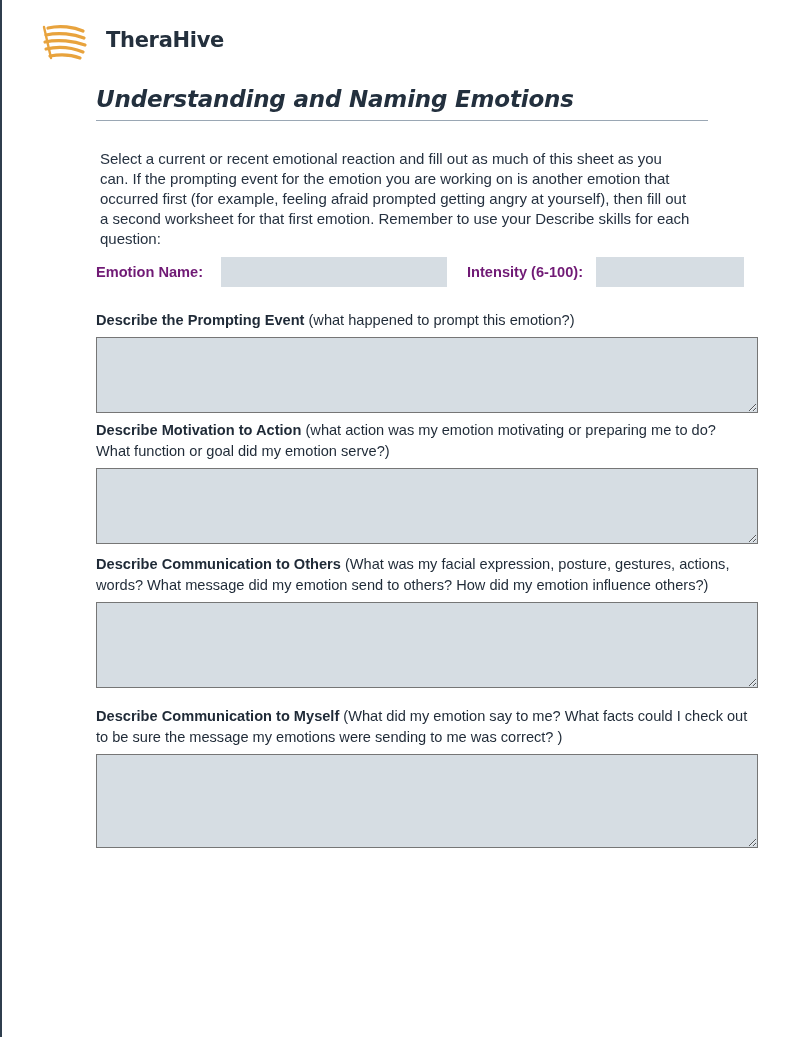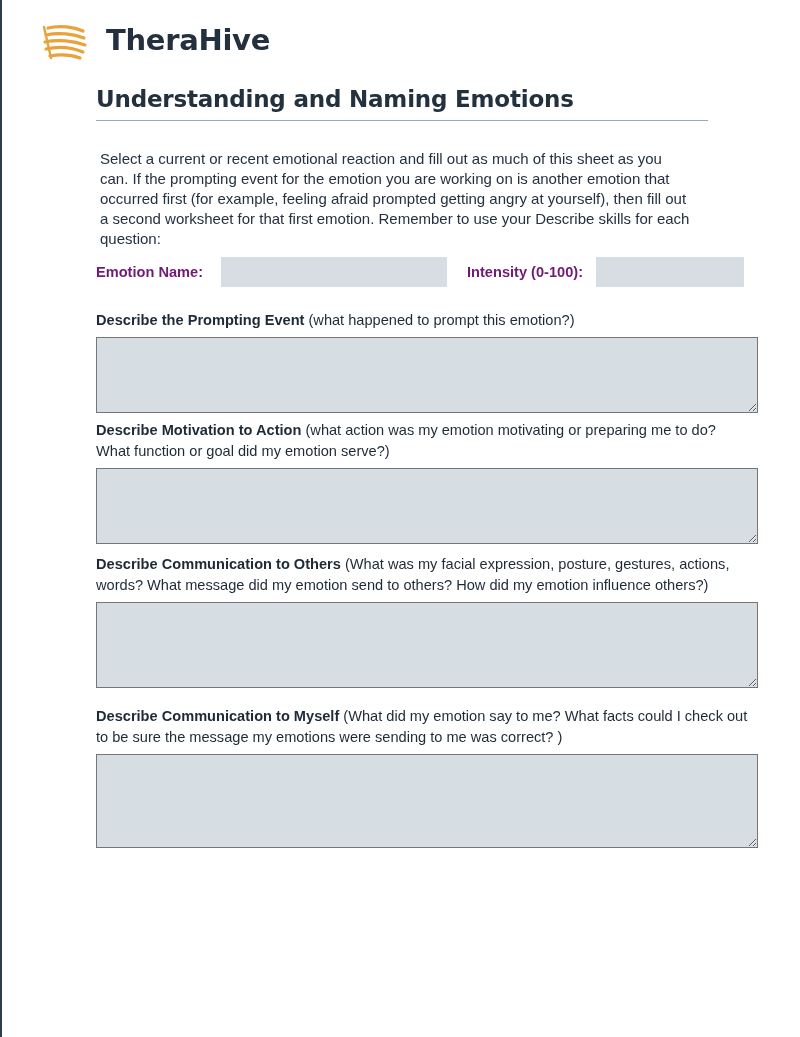--- a/index.html
+++ b/index.html
@@ -36,21 +36,21 @@
     gap: 16px;
   }
   .logo-mark {
     width: 48px;
     height: 44px;
     position: relative;
     display: block;
   }
   .brand-name {
     font-family: "DejaVu Sans", sans-serif;
-    font-size: 29px;
+    font-size: 21px;
     font-weight: 700;
     letter-spacing: -0.3px;
     color: #24303d;
     line-height: 1;
   }
 
   
   .title-wrap {
     position: absolute;
     left: 94px;
@@ -58,20 +58,21 @@
     width: 612px;
   }
   .doc-title {
     font-family: "DejaVu Sans", sans-serif;
     font-size: 23px;
     font-weight: 700;
     color: #23303e;
     letter-spacing: -0.2px;
     margin: 0;
     padding-bottom: 8px;
+    font-style: italic;
   }
   .title-rule {
     height: 1px;
     background: #9aa7b4;
     width: 100%;
   }
 
   
   .intro {
     position: absolute;
@@ -159,21 +160,21 @@
   <div class="title-wrap">
     <h1 class="doc-title">Understanding and Naming Emotions</h1>
     <div class="title-rule"></div>
   </div>
 
   <p class="intro">Select a current or recent emotional reaction and fill out as much of this sheet as you can. If the prompting event for the emotion you are working on is another emotion that occurred first (for example, feeling afraid prompted getting angry at yourself), then fill out a second worksheet for that first emotion. Remember to use your Describe skills for each question:</p>
 
   <div class="emotion-row">
     <span class="field-label">Emotion Name:</span>
     <input class="box-input" id="emotion-name-input" type="text" placeholder="" style="">
-    <span class="field-label" id="intensity-label">Intensity (0-100):</span>
+    <span class="field-label" id="intensity-label">Intensity (6-100):</span>
     <input class="box-input" id="intensity-input" type="text" placeholder="" style="">
   </div>
 
   <div class="section" id="section-motivation">
     <div class="sec-head">
       <b>Describe Motivation to Action</b>
       <span class="sub">(what action was my emotion motivating or preparing me to do? What function or goal did my emotion serve?)</span>
     </div>
     <textarea class="answer-box" placeholder="" style=""></textarea>
   </div>

